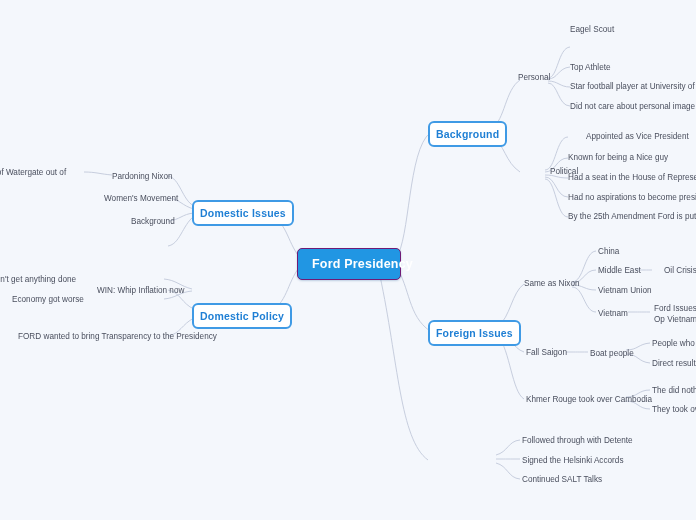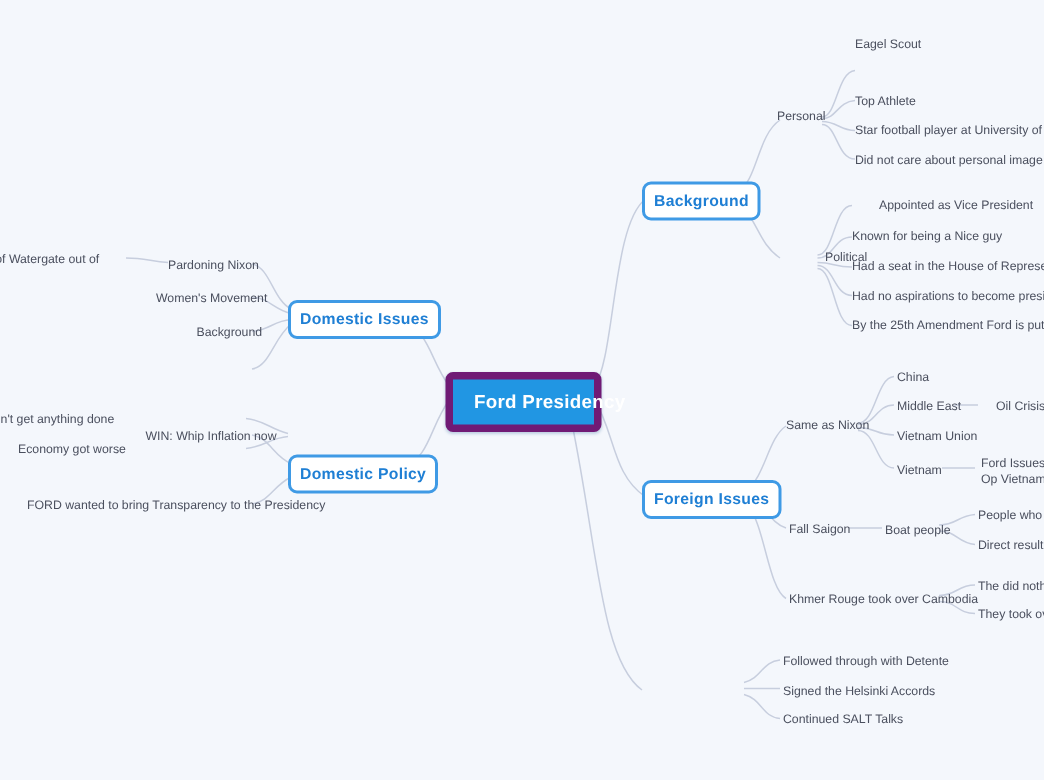--- a/index.html
+++ b/index.html
@@ -24,21 +24,21 @@
   }
   .node {
     position: absolute;
     box-sizing: border-box;
     white-space: nowrap;
   }
   
   .root {
     background: #2196e3;
     color: #ffffff;
-    border: 5px solid #701a75;
+    border: 1px solid #701a75;
     border-radius: 5px;
     font-size: 12.5px;
     font-weight: bold;
     padding: 8px 14px;
     letter-spacing: .2px;
     box-shadow: 0 1px 2px rgba(30,90,150,.25);
     text-align: center;
   }
   
   .branch {

